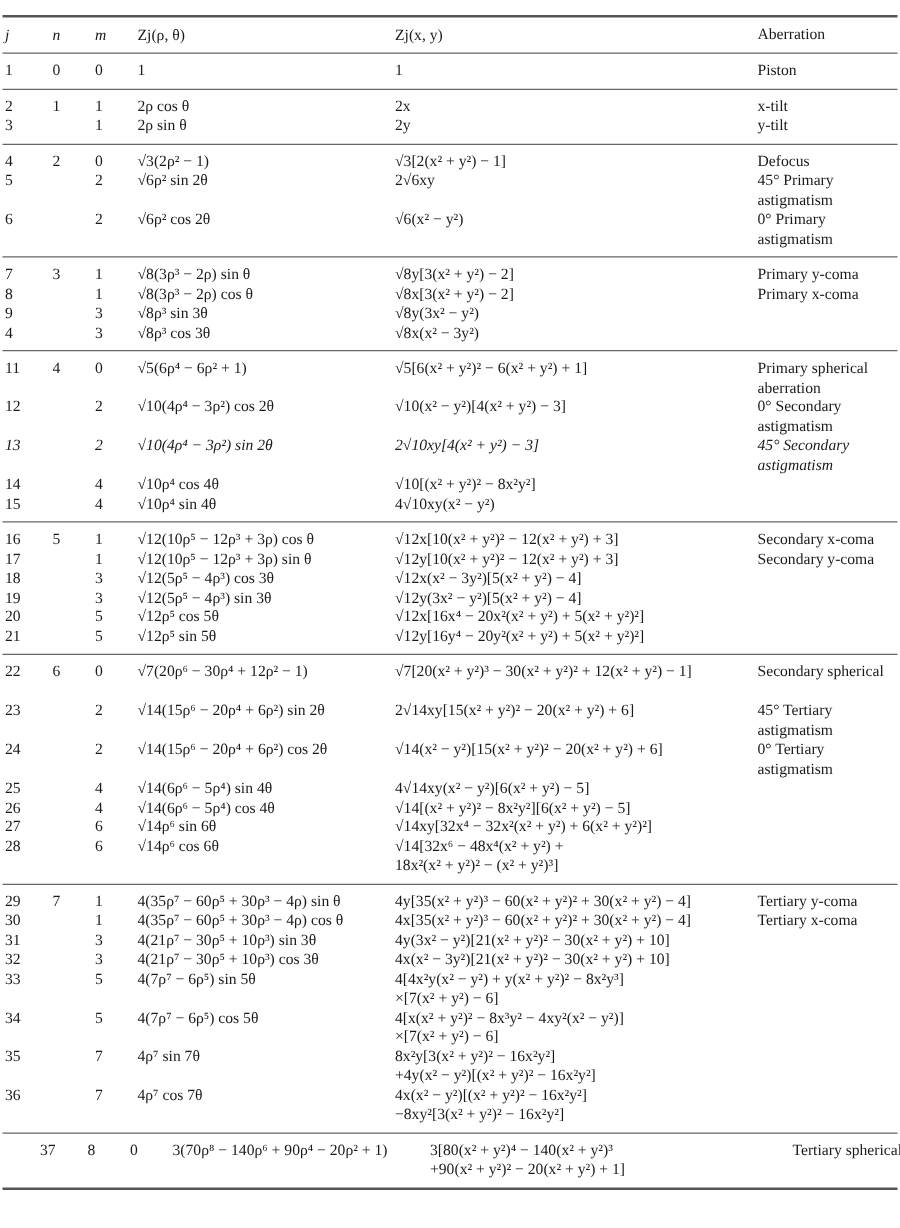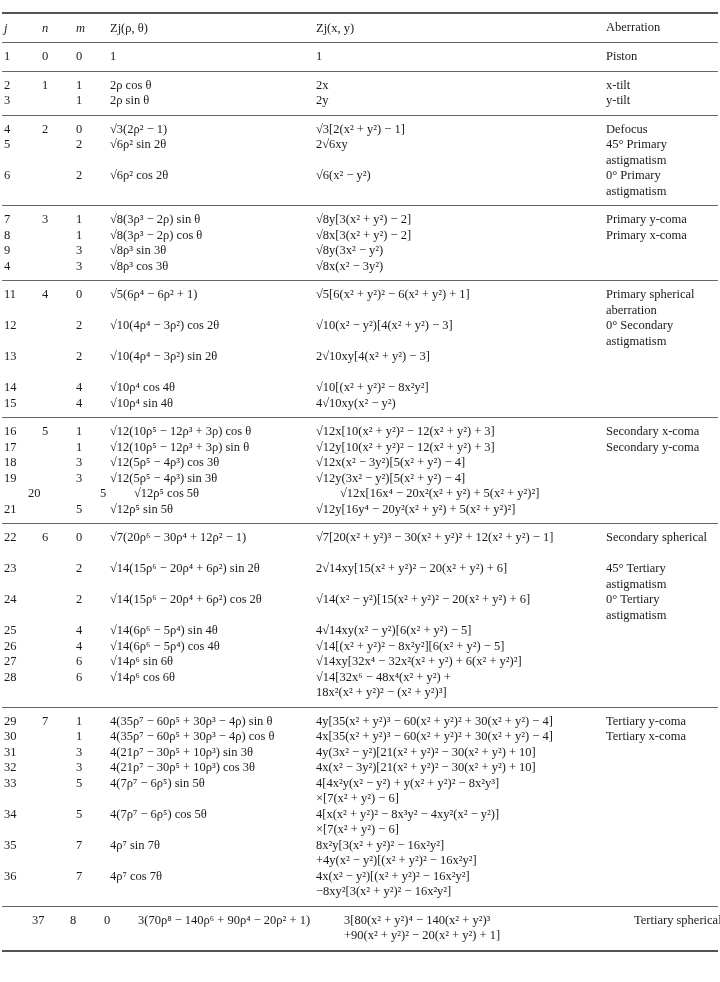--- a/index.html
+++ b/index.html
@@ -156,27 +156,28 @@
         </div>
         <div class="row" style="height: 31px; text-decoration: underline;">
           <span class="c cj" style="line-height: 15.5px;">12</span>
           <span class="c cm" style="line-height: 15.5px;">2</span>
           <span class="c cp" style="line-height: 15.5px;">√10(4ρ⁴ − 3ρ²) cos 2θ</span>
           <span class="c cx">
             <div class="line">√10(x² − y²)[4(x² + y²) − 3]</div>
           </span>
           <span class="c ca" style="line-height: 15.5px;">0° Secondary astigmatism</span>
         </div>
-        <div class="row" style="height: 31px;">
+        <div class="row" style="height: 31px; font-style: italic;">
           <span class="c cj" style="line-height: 15.5px;">13</span>
           <span class="c cm" style="line-height: 15.5px;">2</span>
           <span class="c cp" style="line-height: 15.5px;">√10(4ρ⁴ − 3ρ²) sin 2θ</span>
           <span class="c cx">
             <div class="line">2√10xy[4(x² + y²) − 3]</div>
           </span>
+          <span class="c ca" style="line-height: 15.5px;">45° Secondary astigmatism</span>
         </div>
         <div class="row" style="height: 15.5px;">
           <span class="c cj" style="line-height: 15.5px;">14</span>
           <span class="c cm" style="line-height: 15.5px;">4</span>
           <span class="c cp" style="line-height: 15.5px;">√10ρ⁴ cos 4θ</span>
           <span class="c cx">
             <div class="line">√10[(x² + y²)² − 8x²y²]</div>
           </span>
         </div>
         <div class="row" style="height: 15.5px;">
@@ -218,21 +219,21 @@
           </span>
         </div>
         <div class="row" style="height: 15.5px;">
           <span class="c cj" style="line-height: 15.5px;">19</span>
           <span class="c cm" style="line-height: 15.5px;">3</span>
           <span class="c cp" style="line-height: 15.5px;">√12(5ρ⁵ − 4ρ³) sin 3θ</span>
           <span class="c cx">
             <div class="line">√12y(3x² − y²)[5(x² + y²) − 4]</div>
           </span>
         </div>
-        <div class="row" style="height: 15.5px; margin-left: 24px;">
+        <div class="row" style="height: 15.5px;">
           <span class="c cj" style="line-height: 15.5px;">20</span>
           <span class="c cm" style="line-height: 15.5px;">5</span>
           <span class="c cp" style="line-height: 15.5px;">√12ρ⁵ cos 5θ</span>
           <span class="c cx">
             <div class="line">√12x[16x⁴ − 20x²(x² + y²) + 5(x² + y²)²]</div>
           </span>
         </div>
         <div class="row" style="height: 15.5px;">
           <span class="c cj" style="line-height: 15.5px;">21</span>
           <span class="c cm" style="line-height: 15.5px;">5</span>

